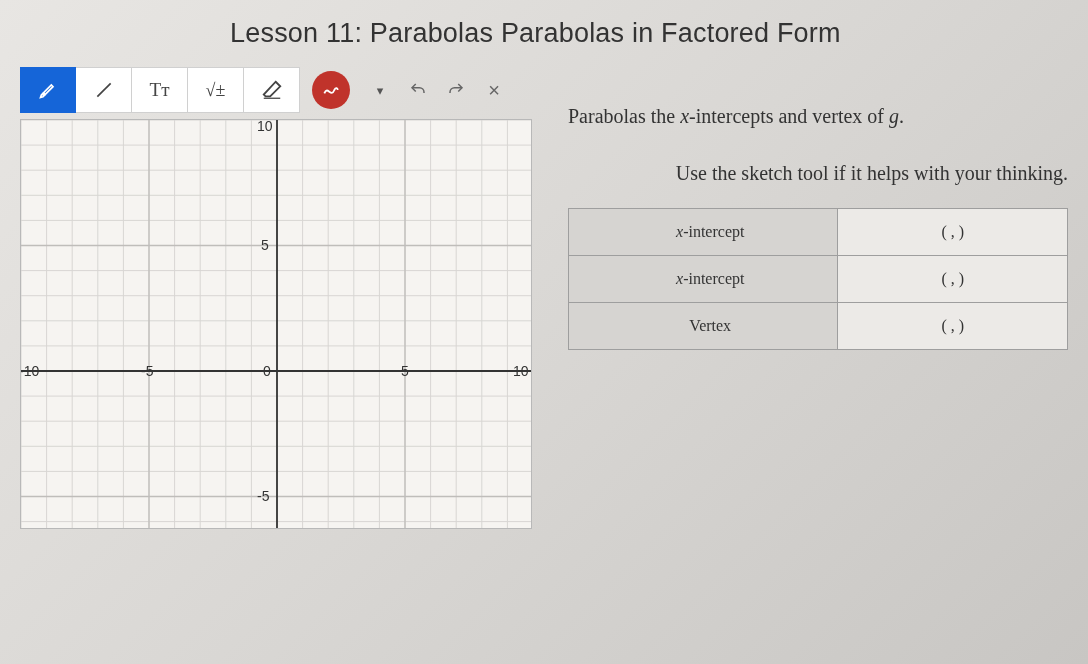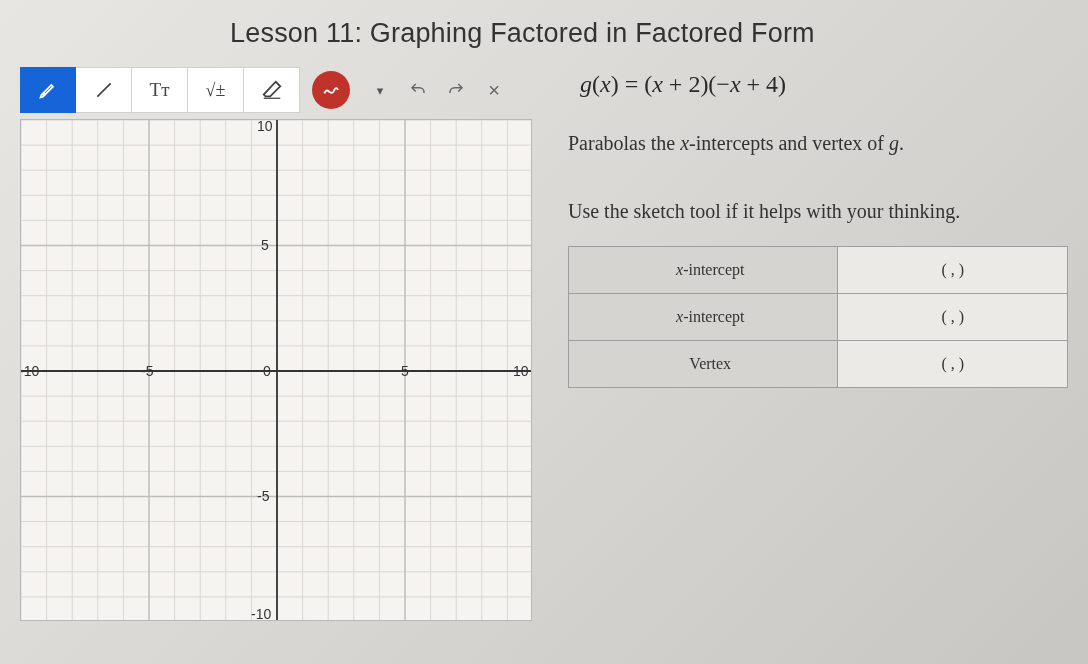--- a/index.html
+++ b/index.html
@@ -68,21 +68,21 @@
     font-size: 24px;
     font-style: italic;
     color:#2a2a2a;
     margin-left: 12px;
     white-space: nowrap;
   }
   .equation .rm { font-style: normal; }
 
   
   .graph-wrap {
-    width: 512px; height: 502px;
+    width: 512px; height: 410px;
     border: 1px solid #b8b8b8;
     background: #f6f4f1;
     position: relative;
     overflow: hidden;
     text-align: right;
   }
   .graph-wrap svg { position:absolute; inset:0; }
   .axis-label {
     position:absolute;
     font-size: 14px; color:#333;
@@ -121,21 +121,21 @@
   .answer-table td.valcell {
     background: #eceae7;
     width: 46%;
     font-family: Georgia, serif;
   }
 </style>
 </head>
 <body>
 
 <div class="page">
-  <div class="title">Lesson 11: Graphing Factored in Factored Form</div>
+  <div class="title">Lesson 11: Parabolas Parabolas in Factored Form</div>
 
   <div class="mainrow">
     <div class="leftcol">
 
       <div class="toolbar">
         <div class="tb-btn active">
           <svg width="20" height="20" viewBox="0 0 24 24" fill="none" stroke="#fff" stroke-width="2">
               <path d="M3 21l3-1 12-12-2-2L4 18l-1 3z"></path>
               <circle cx="7" cy="17" r="1.2" fill="#fff"></circle>
             </svg>
@@ -258,29 +258,26 @@
 
         <div class="axis-label" style="left:-2px; top:243px;">-10</div>
         <div class="axis-label" style="left:120px; top:243px;">-5</div>
         <div class="axis-label" style="left:380px; top:243px;">5</div>
         <div class="axis-label" style="left:492px; top:243px;">10</div>
       </div>
 
     </div>
 
     <div class="rightcol">
-      <div class="equation">
-        <span class="gi">g</span><span class="rm">(</span><span class="xi">x</span><span class="rm">) = (</span><span class="xi">x</span><span class="rm"> + 2)(−</span><span class="xi">x</span><span class="rm"> + 4)</span>
-      </div>
 
       <div class="prompt" style="margin-top:26px;">
         <div>
           <span>Parabolas the </span><span class="xi">x</span><span>-intercepts and vertex of </span><span class="gi">g</span><span>.</span>
         </div>
-        <div style="margin-top:30px;">Use the sketch tool if it helps with your thinking.</div>
+        <div style="margin-top:19px;text-align:right;">Use the sketch tool if it helps with your thinking.</div>
       </div>
 
       <table class="answer-table">
         <tbody>
             <tr>
           <td class="labelcell"><span class="ital">x</span><span>-intercept</span></td>
           <td class="valcell">( , )</td>
         </tr>
         <tr>
           <td class="labelcell"><span class="ital">x</span><span>-intercept</span></td>

